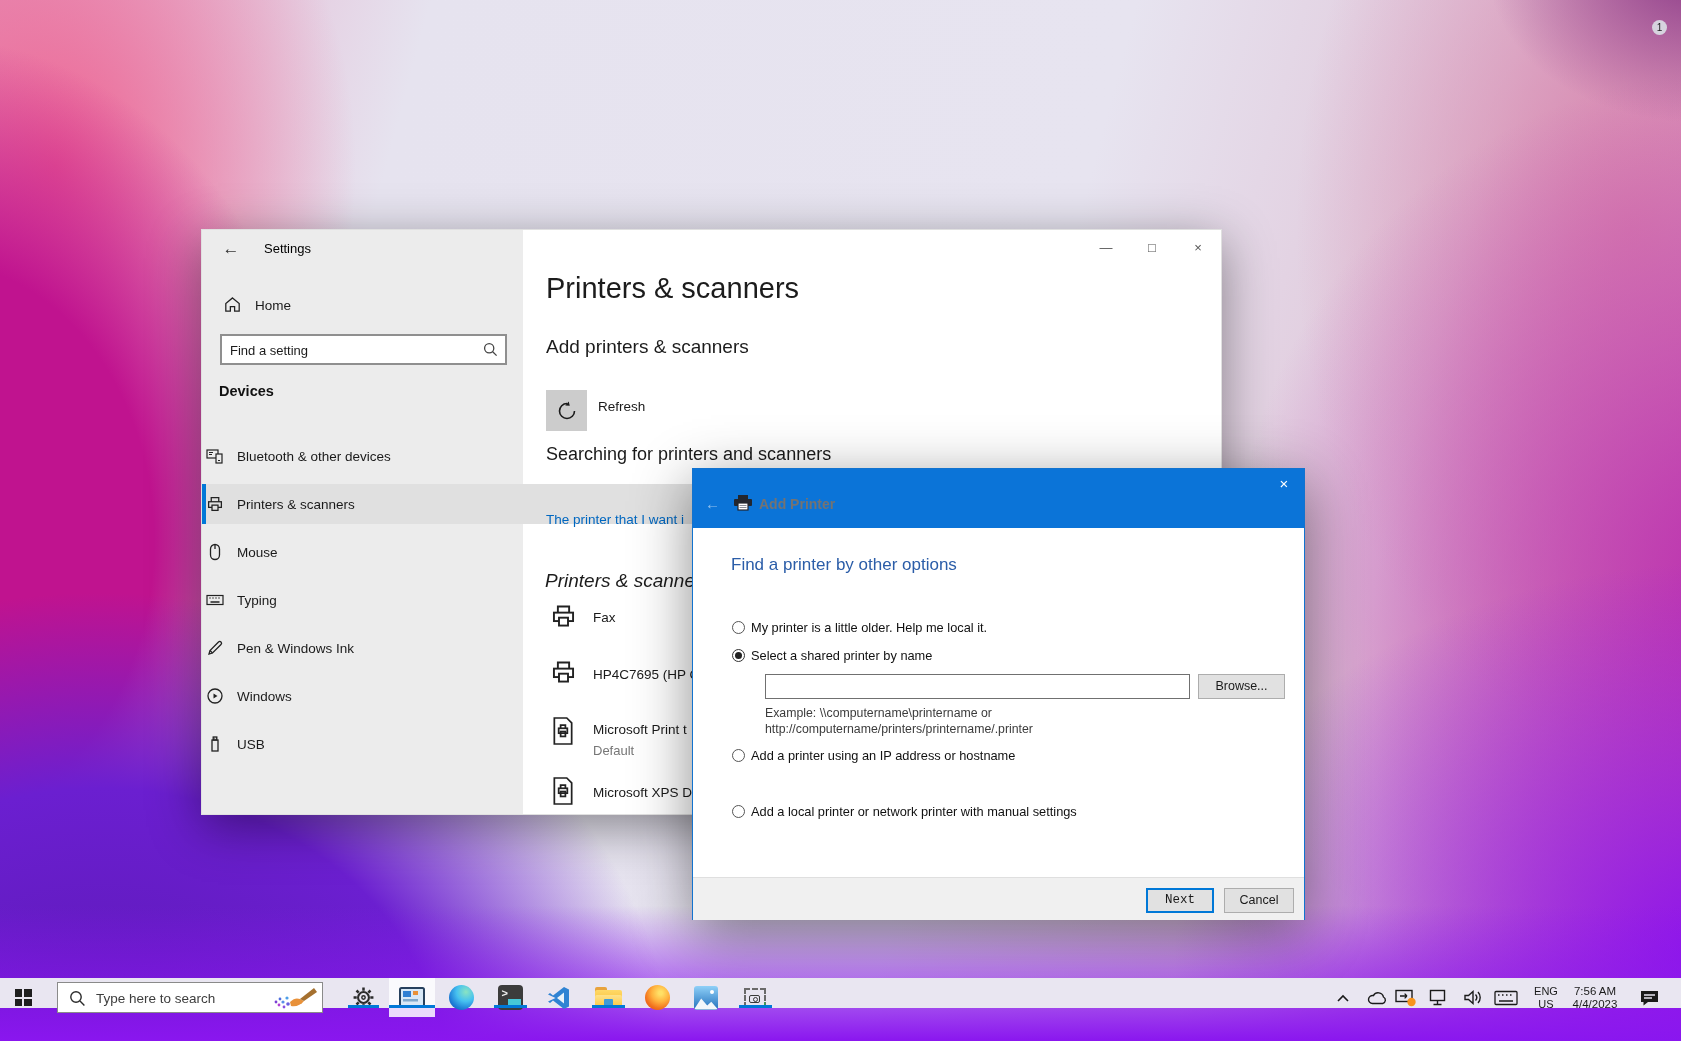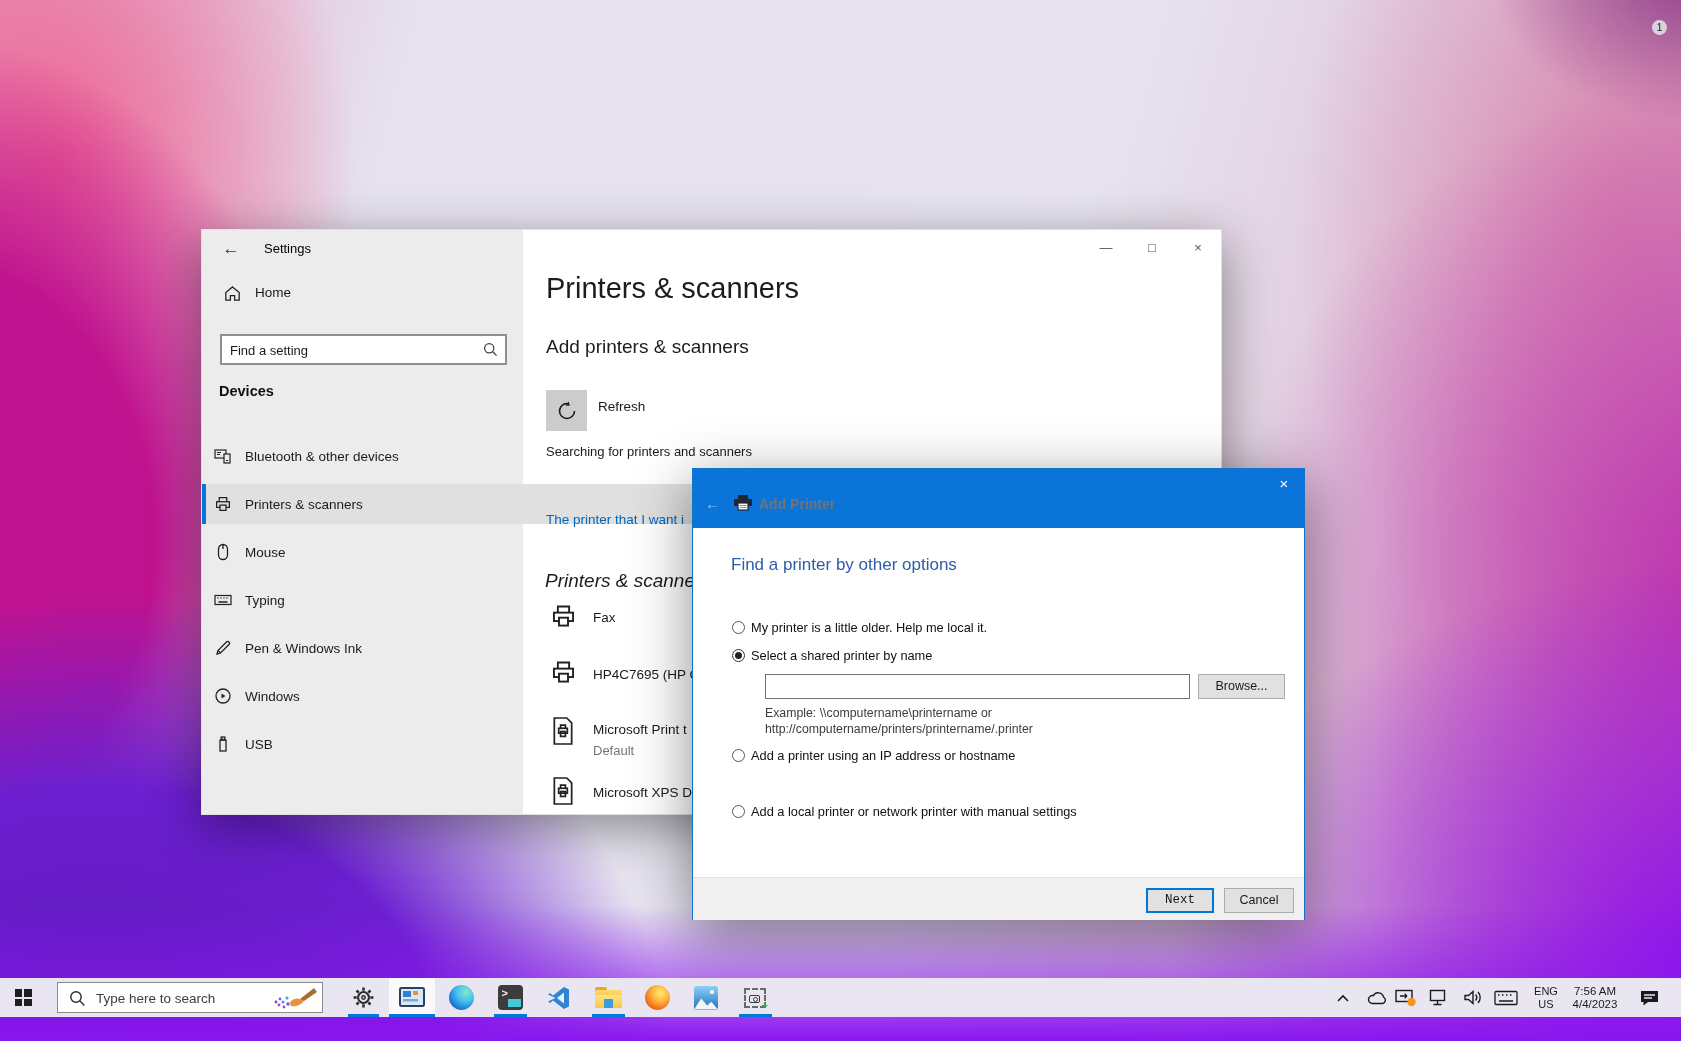--- a/index.html
+++ b/index.html
@@ -22,37 +22,37 @@
   .abs{position:absolute;}
   svg{display:block;}
   
   .sw{position:absolute;left:201px;top:229px;width:1021px;height:586px;background:#fff;
       box-shadow:0 12px 48px rgba(0,0,0,.42);border:1px solid rgba(0,0,0,.12);box-sizing:border-box;}
   .sw-sidebar{position:absolute;left:0;top:0;width:321px;height:100%;background:#ececec;}
   .sw-back{left:17px;top:7px;font-size:17px;color:#333;width:24px;height:24px;line-height:24px;text-align:center;}
   .sw-title{left:62px;top:11px;font-size:13px;color:#000;}
   .sw-controls{right:0;top:0;display:flex;}
   .sw-ctl{width:46px;height:36px;line-height:36px;text-align:center;font-size:13px;color:#555;}
-  .sw-home{left:0;top:55px;width:100%;height:40px;display:flex;padding-left:22px;gap:13px;box-sizing:border-box;font-size:13.5px;}
+  .sw-home{left:0;top:55px;width:100%;height:40px;display:flex;align-items:center;padding-left:22px;gap:13px;box-sizing:border-box;font-size:13.5px;}
   .sw-search{left:18px;top:104px;width:287px;height:31px;background:#fff;border:2px solid #8f8f8f;box-sizing:border-box;}
   .sw-search input{position:absolute;left:6px;top:2px;width:240px;height:23px;border:none;outline:none;
       font-family:"Liberation Sans",sans-serif;font-size:13px;color:#1a1a1a;background:transparent;}
   .sw-search input::placeholder{color:#1a1a1a;opacity:1;}
   .sw-search .mag{position:absolute;right:7px;top:6px;}
   .sw-section{left:17px;top:153px;font-size:14.5px;font-weight:bold;color:#111;}
-  .nav-item{left:0;width:100%;height:40px;display:flex;align-items:center;padding-left:12px;gap:13px;box-sizing:border-box;font-size:13.5px;position:absolute;}
+  .nav-item{left:0;width:100%;height:40px;display:flex;align-items:center;padding-left:4px;gap:13px;box-sizing:border-box;font-size:13.5px;position:absolute;}
   .nav-item.sel{background:#e0e0e0;}
   .nav-item.sel::before{content:"";position:absolute;left:0;top:0;bottom:0;width:4px;background:#0078d7;}
   .nav-ico{width:18px;height:18px;color:#222;flex:0 0 auto;}
   
   .sw-h1{left:344px;top:42px;font-size:29px;font-weight:300;color:#1c1c1c;}
   .sw-h2a{left:344px;top:106px;font-size:19px;color:#1c1c1c;}
   .refresh-btn{left:344px;top:160px;width:41px;height:41px;background:#cccccc;display:flex;align-items:center;justify-content:center;color:#1a1a1a;}
   .refresh-lbl{left:396px;top:169px;font-size:13.5px;}
-  .sw-status{left:344px;top:214px;font-size:13px;}
+  .sw-status{left:344px;top:214px;font-size:18px;}
   .sw-link{left:344px;top:282px;font-size:13.5px;color:#0067c0;white-space:nowrap;}
   .sw-h2b{left:343px;top:340px;font-size:19px;color:#1c1c1c;white-space:nowrap;font-style:italic;}
   .prow-ico{left:348px;color:#222;}
   .prow-lbl{left:391px;font-size:13.5px;white-space:nowrap;}
   .prow-sub{left:391px;font-size:13px;color:#767676;}
   
   .dlg{position:absolute;left:692px;top:468px;width:613px;height:452px;background:#fff;
        border:1px solid #1273cf;box-sizing:border-box;box-shadow:0 14px 55px rgba(0,0,0,.45);}
   .dlg-bar{position:absolute;left:0;top:0;width:100%;height:59px;background:#0b74d8;}
   .dlg-back{left:12px;top:26px;color:rgba(255,255,255,.55);font-size:15px;}
@@ -69,21 +69,21 @@
      font-family:"Liberation Sans",sans-serif;font-size:13px;padding:0 4px;outline:none;position:absolute;}
   .dlg-browse{left:505px;top:205px;width:87px;height:25px;background:#e1e1e1;border:1px solid #adadad;box-sizing:border-box;
      text-align:center;line-height:23px;font-size:12.5px;position:absolute;}
   .dlg-ex{left:72px;font-size:12.3px;color:#3c3c3c;white-space:nowrap;position:absolute;}
   .dlg-footer{position:absolute;left:0;top:408px;width:100%;height:43px;background:#f0f0f0;border-top:1px solid #dfdfdf;box-sizing:border-box;}
   .dlg-btn{position:absolute;top:10px;height:25px;background:#e1e1e1;border:1px solid #adadad;box-sizing:border-box;
      text-align:center;line-height:22px;font-size:12.5px;}
   .dlg-next{left:453px;width:68px;border:2px solid #0078d7;line-height:20px;font-family:Liberation Mono, monospace;}
   .dlg-cancel{left:531px;width:70px;}
   
-  .tb{position:absolute;left:0;top:978px;width:1681px;height:39px;background:#e9e6f1;}
+  .tb{position:absolute;left:0;top:978px;width:1681px;height:30px;background:#e9e6f1;}
   .tb-start{left:0;top:0;width:46px;height:39px;display:flex;align-items:center;justify-content:center;}
   .winlogo{width:17px;height:17px;display:grid;grid-template-columns:1fr 1fr;grid-template-rows:1fr 1fr;gap:2px;}
   .winlogo span{background:#1f1f1f;}
   .tb-search{left:57px;top:4px;width:266px;height:31px;background:#fff;border:1px solid #8a8a8a;box-sizing:border-box;}
   .tb-search input{position:absolute;left:36px;top:3px;width:170px;height:23px;border:none;outline:none;background:transparent;
      font-family:"Liberation Sans",sans-serif;font-size:13.5px;color:#3d3d3d;}
   .tb-search input::placeholder{color:#3d3d3d;opacity:1;}
   .tb-search .mag{position:absolute;left:11px;top:7px;}
   .tb-search .brush{position:absolute;right:4px;top:3px;}
   .tb-app{top:0;width:46px;height:39px;display:flex;align-items:center;justify-content:center;position:absolute;}

